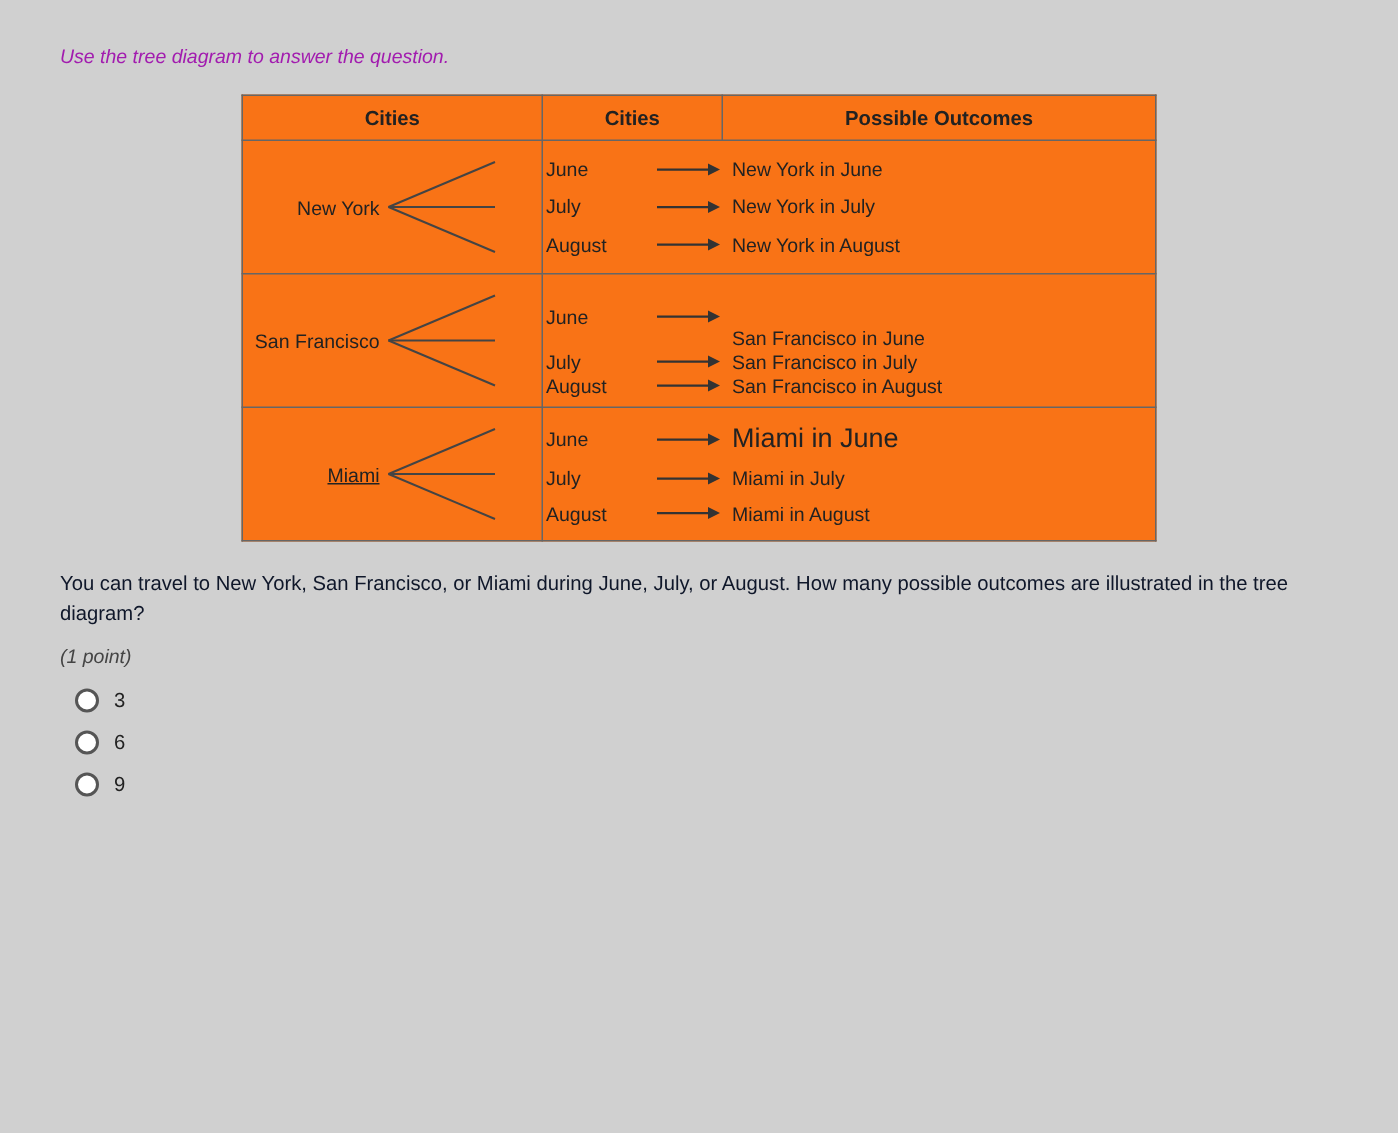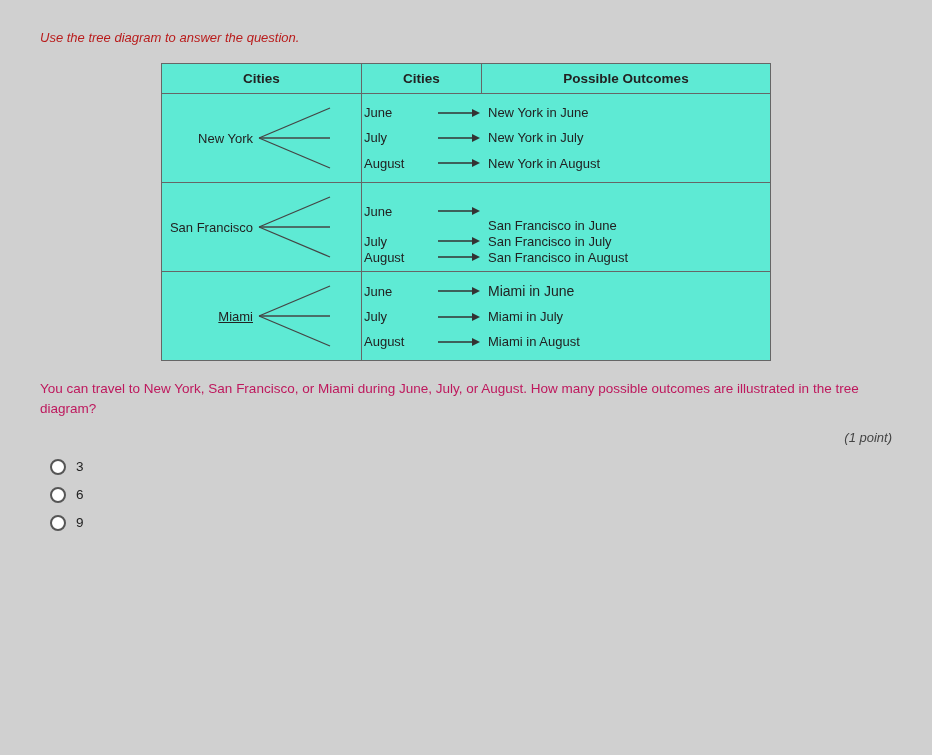--- a/index.html
+++ b/index.html
@@ -9,28 +9,28 @@
       font-family: Arial, sans-serif;
       font-size: 14px;
       color: #222;
       padding: 30px 40px;
       min-height: 755px;
       width: 932px;
     }
 
     .instruction {
       font-size: 13px;
-      color: #b91c1c;
+      color: #a21caf;
       margin-bottom: 18px;
       font-style: italic;
     }
 
     .question-text {
       font-size: 13.5px;
-      color: #be185d;
+      color: #0f172a;
       margin-bottom: 0;
       line-height: 1.5;
     }
 
     .point-label {
       font-size: 13px;
       color: #444;
       margin-bottom: 14px;
       font-style: italic;
     }
@@ -68,21 +68,21 @@
       justify-content: center;
     }
 
   </style>
 </head>
 <body>
 
 <p class="instruction">Use the tree diagram to answer the question.</p>
 
 <div class="diagram-wrapper">
-  <table style="border-collapse:collapse; border:1.5px solid #666; background:#5eead4; width:610px;">
+  <table style="border-collapse:collapse; border:1.5px solid #666; background:#f97316; width:610px;">
     <thead>
       <tr>
         <th style="border:1.5px solid #666; padding:7px 14px; font-size:13.5px; text-align:center; width:200px;">Cities</th>
         <th style="border:1.5px solid #666; padding:7px 14px; font-size:13.5px; text-align:center; width:120px;">Cities</th>
         <th style="border:1.5px solid #666; padding:7px 14px; font-size:13.5px; text-align:center;">Possible Outcomes</th>
       </tr>
     </thead>
     <tbody id="tree-body">
     <tr>
           <td style="border: 1.5px solid rgb(102, 102, 102); vertical-align: middle; padding: 0px;">
@@ -176,21 +176,21 @@
             </div>
           </td>
           <td colspan="2" style="border: 1.5px solid rgb(102, 102, 102); vertical-align: middle; padding: 0px;">
             <div style="display: flex; flex-direction: column; justify-content: space-around; height: 88px; padding: 6px 0px;">
               <div style="display: flex; align-items: center; padding-left: 2px;">
                 <span style="font-size: 13px; width: 72px; flex-shrink: 0;">June</span>
                 <svg width="46" height="14">
                   <line x1="2" y1="7" x2="38" y2="7" stroke="#333" stroke-width="1.5"></line>
                   <polygon points="36,3 44,7 36,11" fill="#333"></polygon>
                 </svg>
-                <span style="font-size: 14px; padding-left: 6px; text-align: center;">Miami in June</span>
+                <span style="font-size: 18px; padding-left: 6px; text-align: center;">Miami in June</span>
               </div>
               <div style="display: flex; align-items: center; padding-left: 2px;">
                 <span style="font-size: 13px; width: 72px; flex-shrink: 0;">July</span>
                 <svg width="46" height="14">
                   <line x1="2" y1="7" x2="38" y2="7" stroke="#333" stroke-width="1.5"></line>
                   <polygon points="36,3 44,7 36,11" fill="#333"></polygon>
                 </svg>
                 <span style="font-size: 13px; padding-left: 6px;">Miami in July</span>
               </div>
               <div style="display: flex; align-items: center; padding-left: 2px;">
@@ -205,21 +205,21 @@
           </td>
         </tr>
       </tbody>
   </table>
 </div>
 
 <div style="margin-top: 18px; max-width: 860px;">
   <p class="question-text">You can travel to New York, San Francisco, or Miami during June, July, or August. How many possible outcomes are illustrated in the tree diagram?</p>
 </div>
 
-<p class="point-label" style="margin-top:10px;text-align:right;">(1 point)</p>
+<p class="point-label" style="margin-top:10px;">(1 point)</p>
 
 <div class="options-list" id="options-container">
 <div class="option-item">
       <div class="option-radio"></div>
       <span>3</span>
     </div>
     <div class="option-item">
       <div class="option-radio"></div>
       <span>6</span>
     </div>

